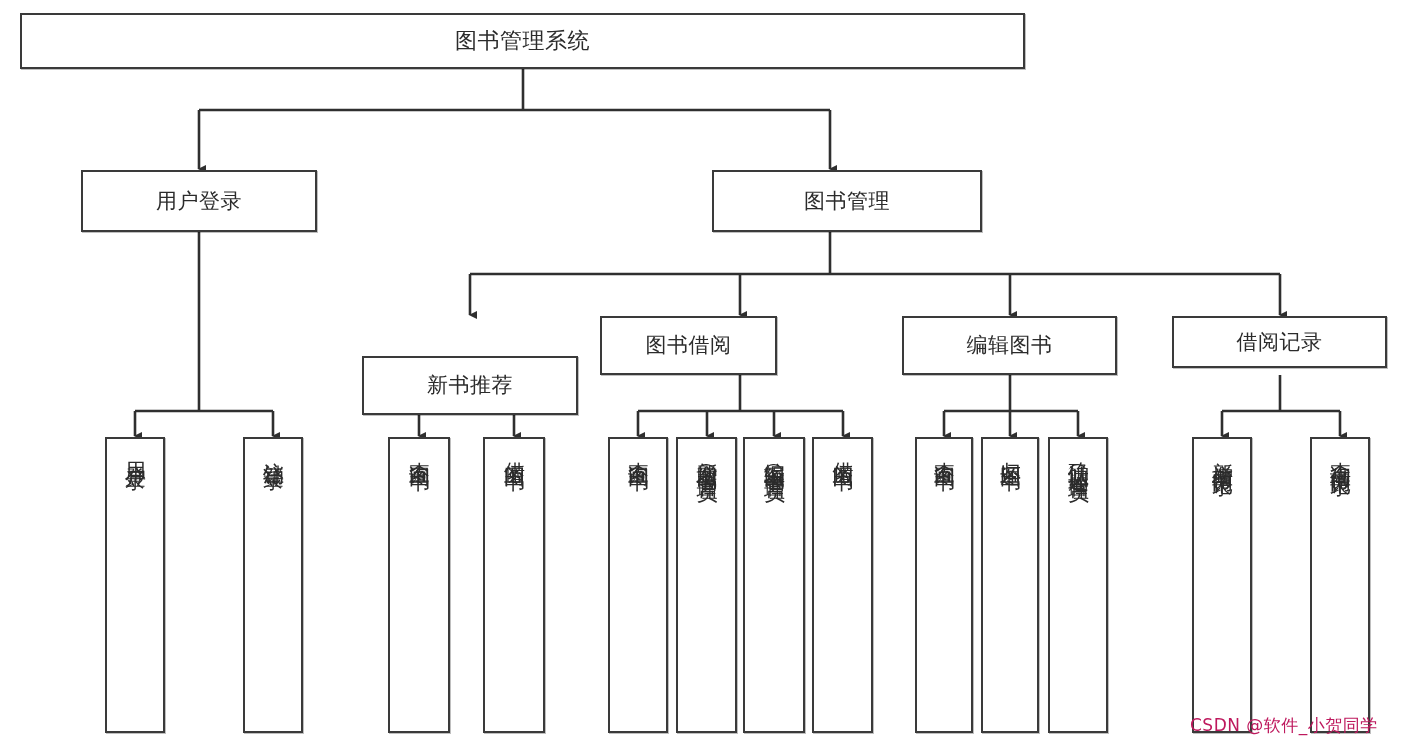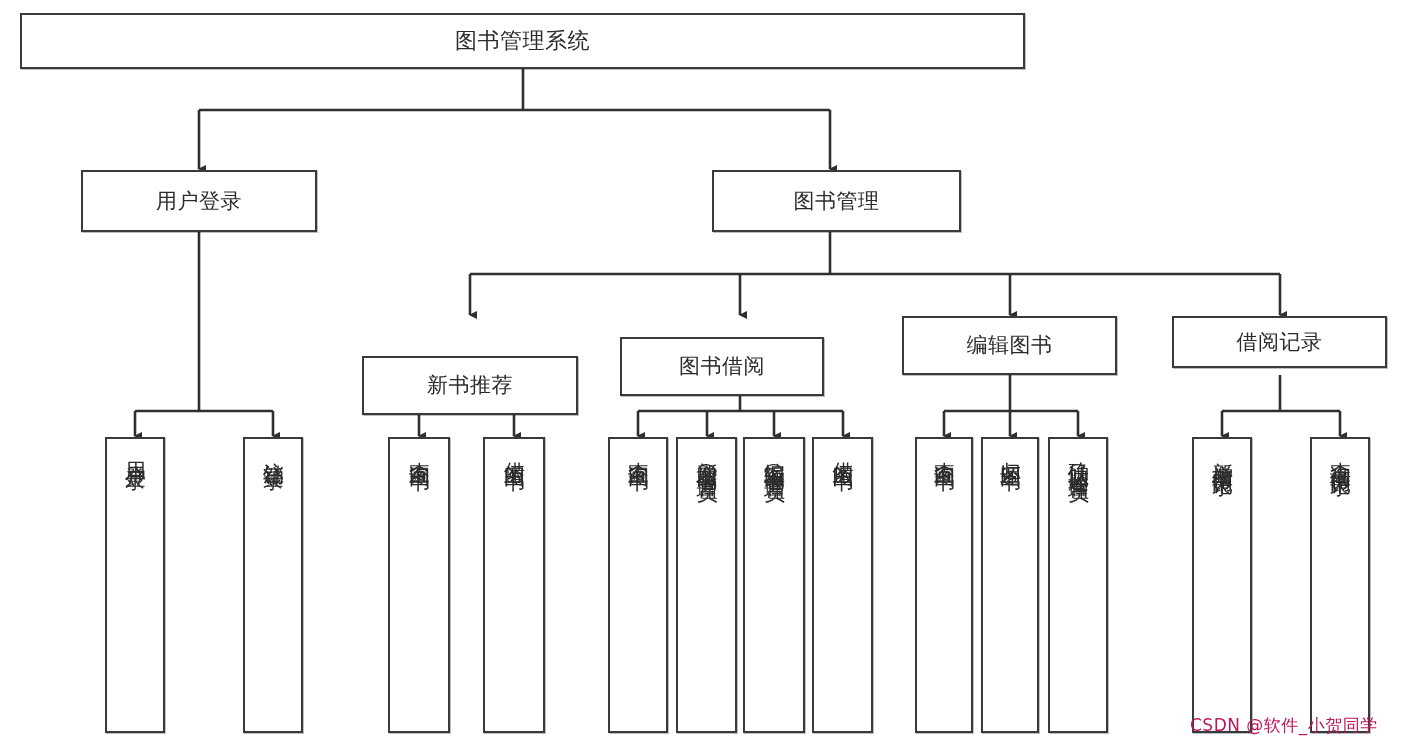--- a/index.html
+++ b/index.html
@@ -114,27 +114,27 @@
       </g>
   </svg>
 
   <div id="node-layer">
       <div class="node root" style="left: 20px; top: 13px; width: 1005px; height: 56px;">
         <span class="label">图书管理系统</span>
       </div>
       <div class="node lvl2" style="left: 81px; top: 170px; width: 236px; height: 62px;">
         <span class="label">用户登录</span>
       </div>
-      <div class="node lvl2" style="left: 712px; top: 170px; width: 249px; height: 62px;">
+      <div class="node lvl2" style="left: 712px; top: 170px; width: 270px; height: 62px;">
         <span class="label">图书管理</span>
       </div>
       <div class="node lvl3" style="left: 362px; top: 316px; width: 216px; height: 59px; margin-top: 40px;">
         <span class="label">新书推荐</span>
       </div>
-      <div class="node lvl3" style="left: 620px; top: 316px; width: 204px; height: 59px; margin-top: 21px;">
+      <div class="node lvl3" style="left: 600px; top: 316px; width: 177px; height: 59px;">
         <span class="label">图书借阅</span>
       </div>
       <div class="node lvl3" style="left: 902px; top: 316px; width: 215px; height: 59px;">
         <span class="label">编辑图书</span>
       </div>
       <div class="node lvl3" style="left: 1172px; top: 316px; width: 215px; height: 52px;">
         <span class="label">借阅记录</span>
       </div>
       <div class="node leaf vertical" style="left: 105px; top: 437px; width: 60px; height: 296px;">
         <span class="label">用户登录</span>

